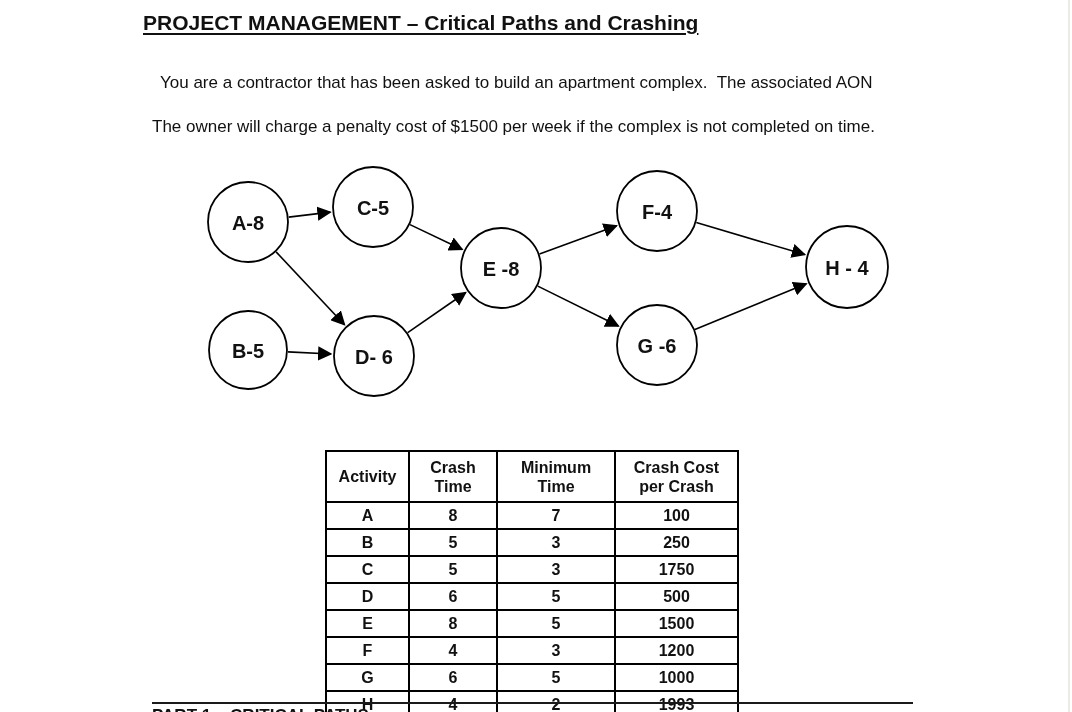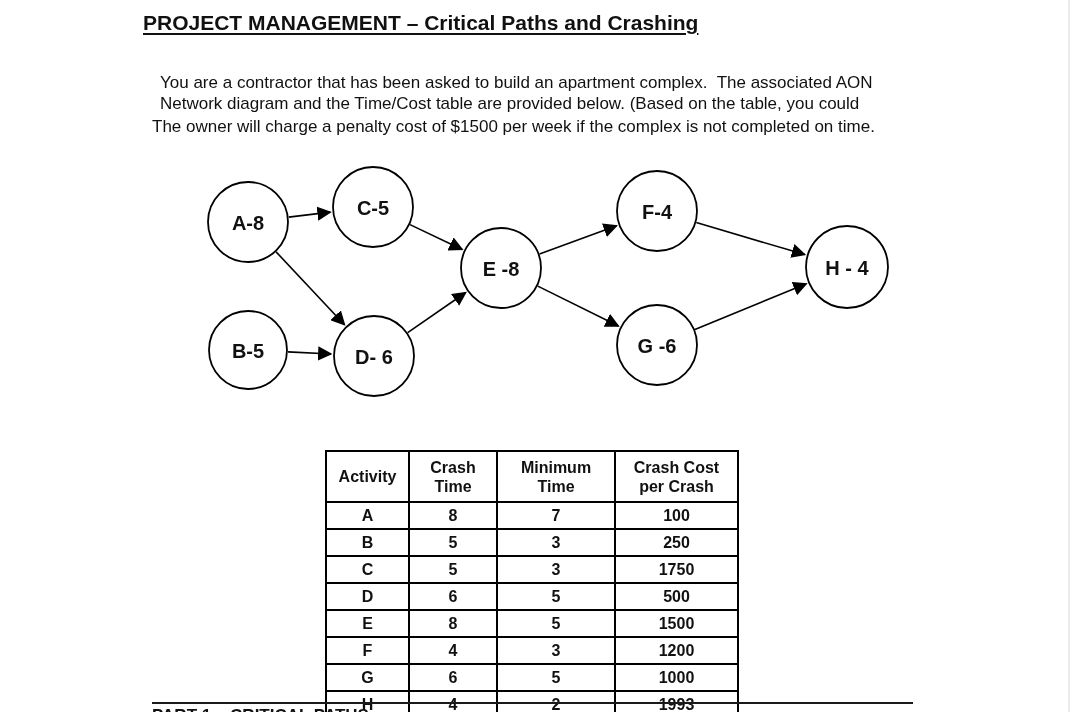--- a/index.html
+++ b/index.html
@@ -79,21 +79,20 @@
     background: #ecebe8;
   }
 </style>
 </head>
 <body>
 
 <div class="abs page-title">PROJECT MANAGEMENT – Critical Paths and Crashing</div>
 
 <div class="abs intro">
   <div class="textline">You are a contractor that has been asked to build an apartment complex.  The associated AON</div>
-  <div class="textline">Network diagram and the Time/Cost table are provided below. (Based on the table, you could</div>
 </div>
 
 <div class="abs owner">
   <div class="textline">The owner will charge a penalty cost of $1500 per week if the complex is not completed on time.</div>
 </div>
 
 <svg class="abs diagram" viewBox="0 0 1072 712" xmlns="http://www.w3.org/2000/svg">
   <defs>
     <marker id="arrowhead" viewBox="0 0 10 10" refX="9" refY="5" markerWidth="9" markerHeight="9" orient="auto-start-reverse">
       <path d="M0,0 L10,5 L0,10 z" fill="#000000"></path>

